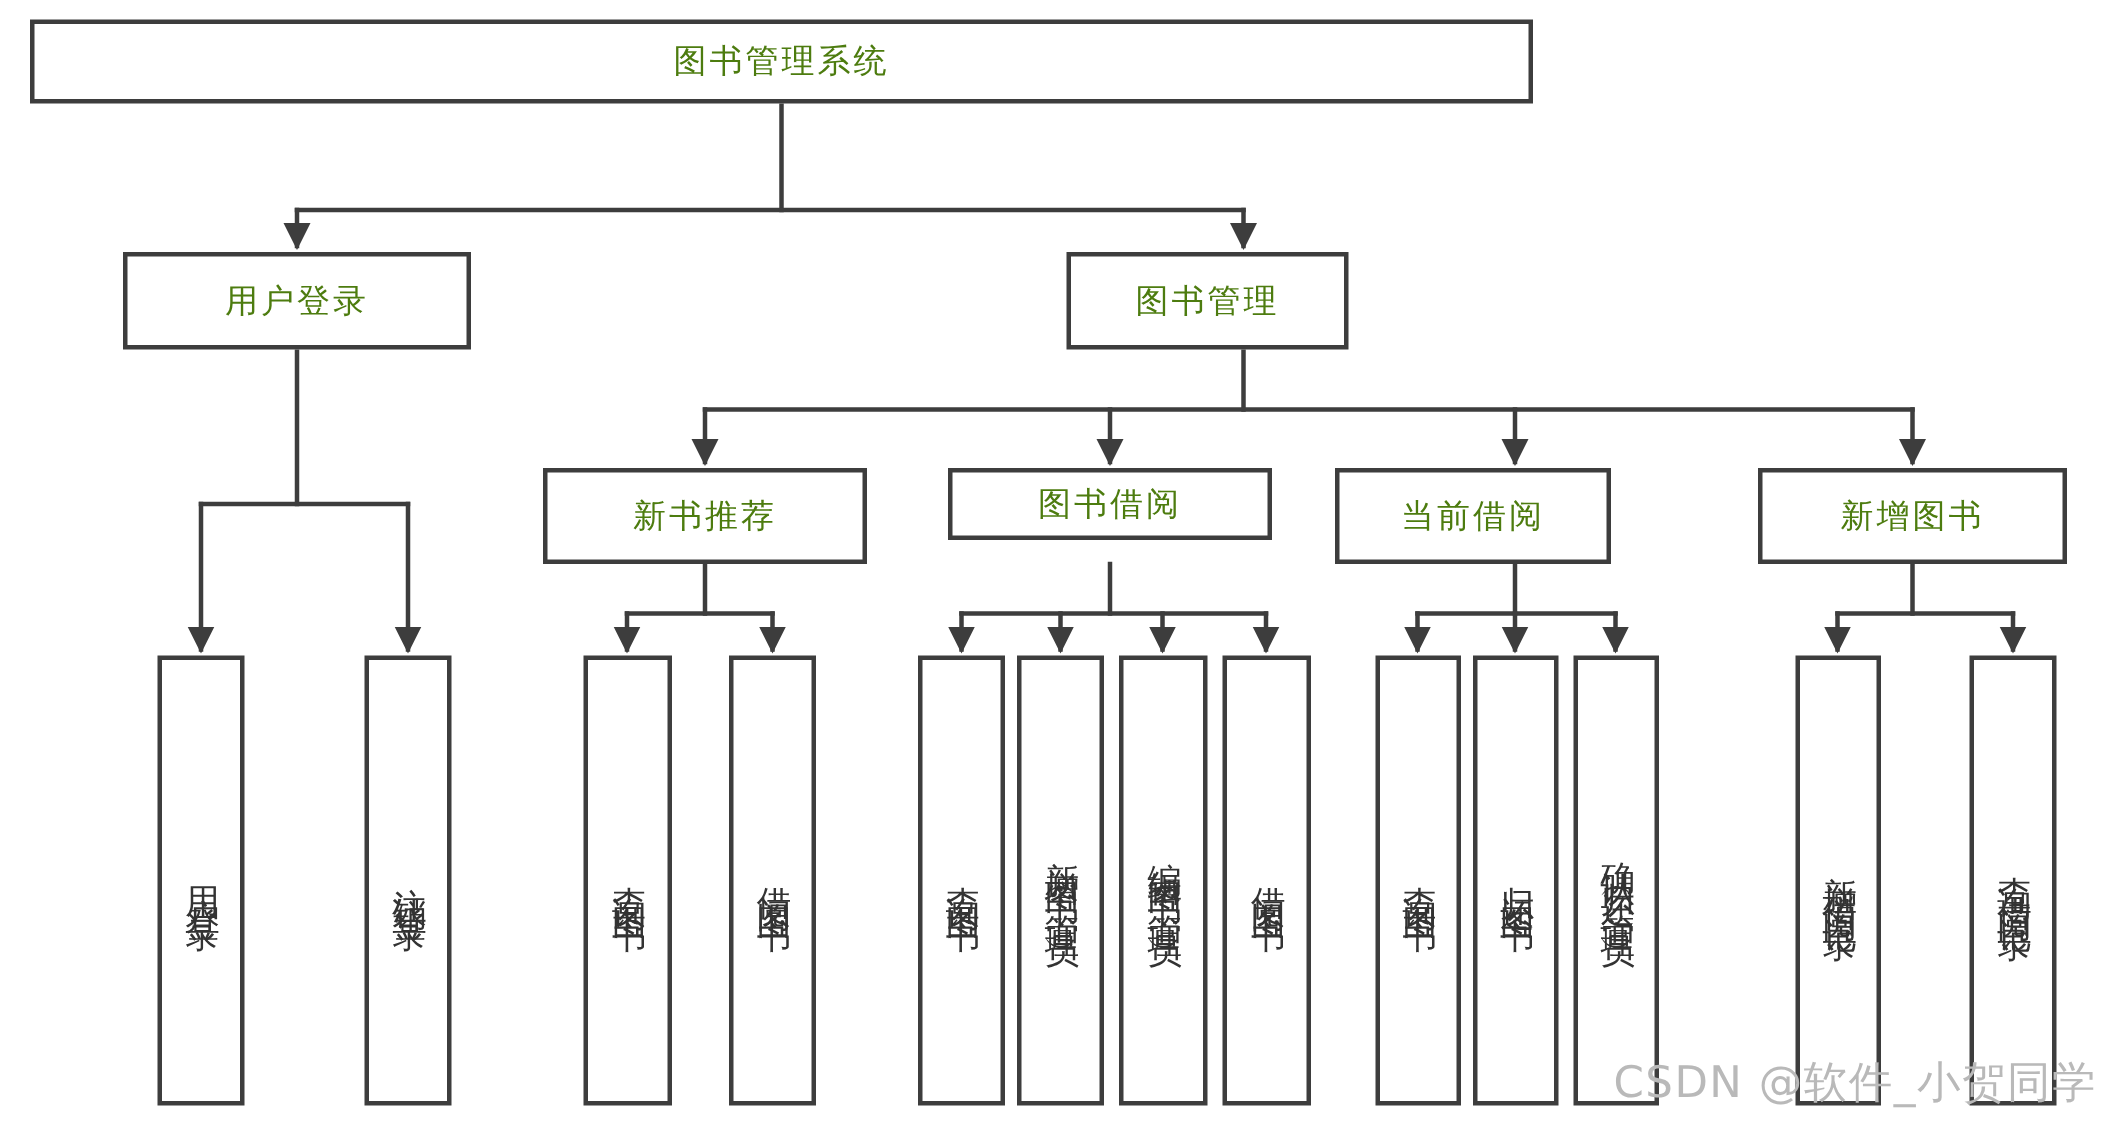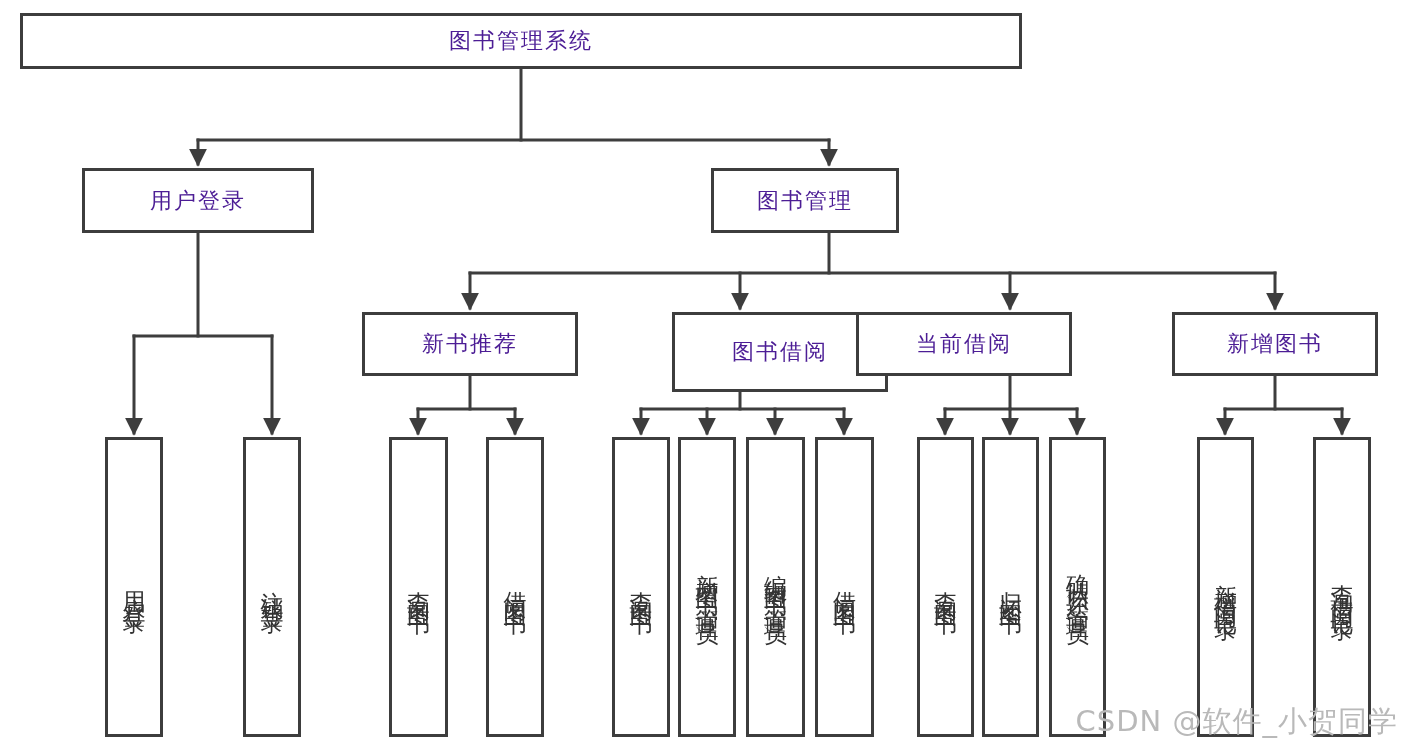--- a/index.html
+++ b/index.html
@@ -10,21 +10,21 @@
     font-family:"DejaVu Sans","Liberation Sans",sans-serif;
     overflow:hidden;
   }
   #wires { position:absolute; left:0; top:0; }
   .node {
     position:absolute;
     box-sizing:border-box;
     border:3px solid #3d3d3d;
     background:#ffffff;
     display:flex; align-items:center; justify-content:center;
-    color:#4c1d95;
+    color:#4d7c0f;
     font-size:22px;
     letter-spacing:2px;
     z-index:2;
   }
   .leaf {
     position:absolute;
     box-sizing:border-box;
     top:437px; height:300px;
     border:3px solid #3d3d3d;
     background:#ffffff;
@@ -129,25 +129,25 @@
     </div>
 
   <div class="node" style="left:711px; top:168px; width:188px; height:65px;">
       <span>图书管理</span>
     </div>
 
   <div class="node" style="left:362px; top:312px; width:216px; height:64px;text-align:right;">
       <span>新书推荐</span>
     </div>
 
-  <div class="node" style="left:632px; top:312px; width:216px; height:80px;margin-left:40px;">
+  <div class="node" style="left:632px; top:312px; width:216px; height:48px;">
       <span>图书借阅</span>
     </div>
 
-  <div class="node" style="left:856px; top:312px; width:216px; height:64px;">
+  <div class="node" style="left:890px; top:312px; width:184px; height:64px;">
       <span>当前借阅</span>
     </div>
 
   <div class="node" style="left:1172px; top:312px; width:206px; height:64px;">
       <span>新增图书</span>
     </div>
 
   <div class="leaf" style="left:105px; width:58px;">
       <span class="vtxt">用户登录</span>
     </div>

